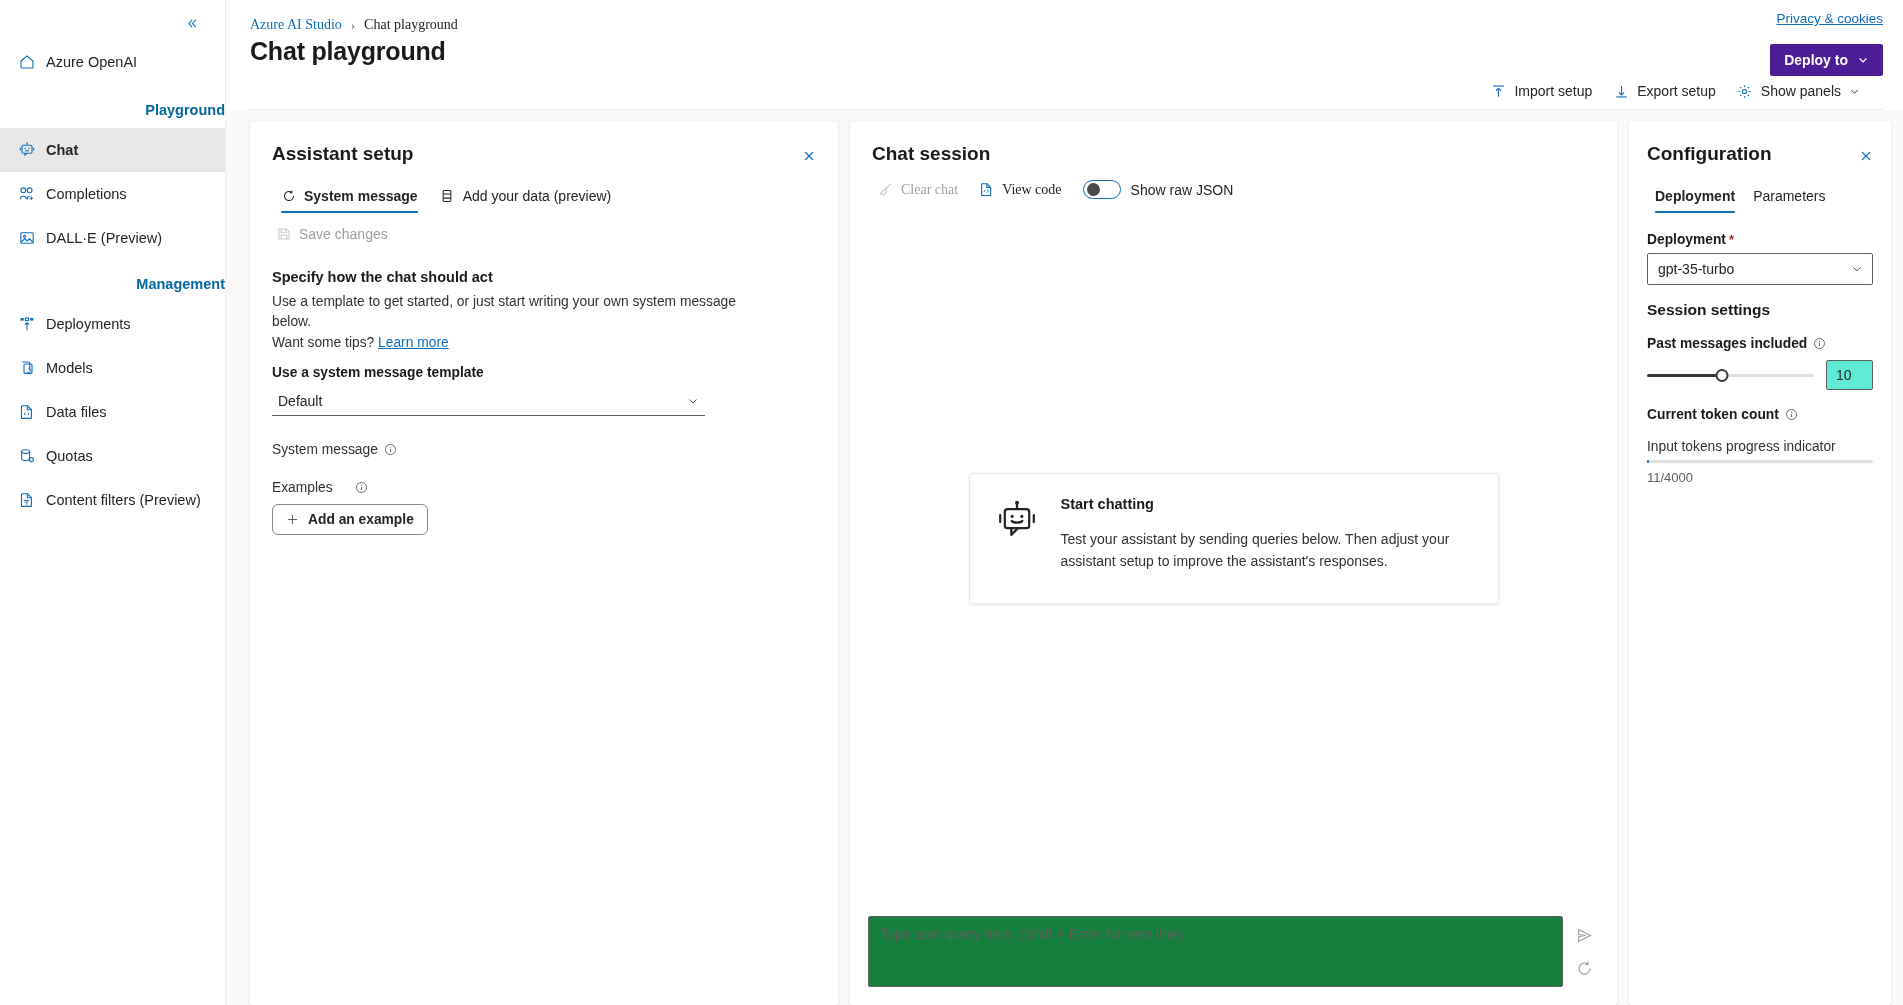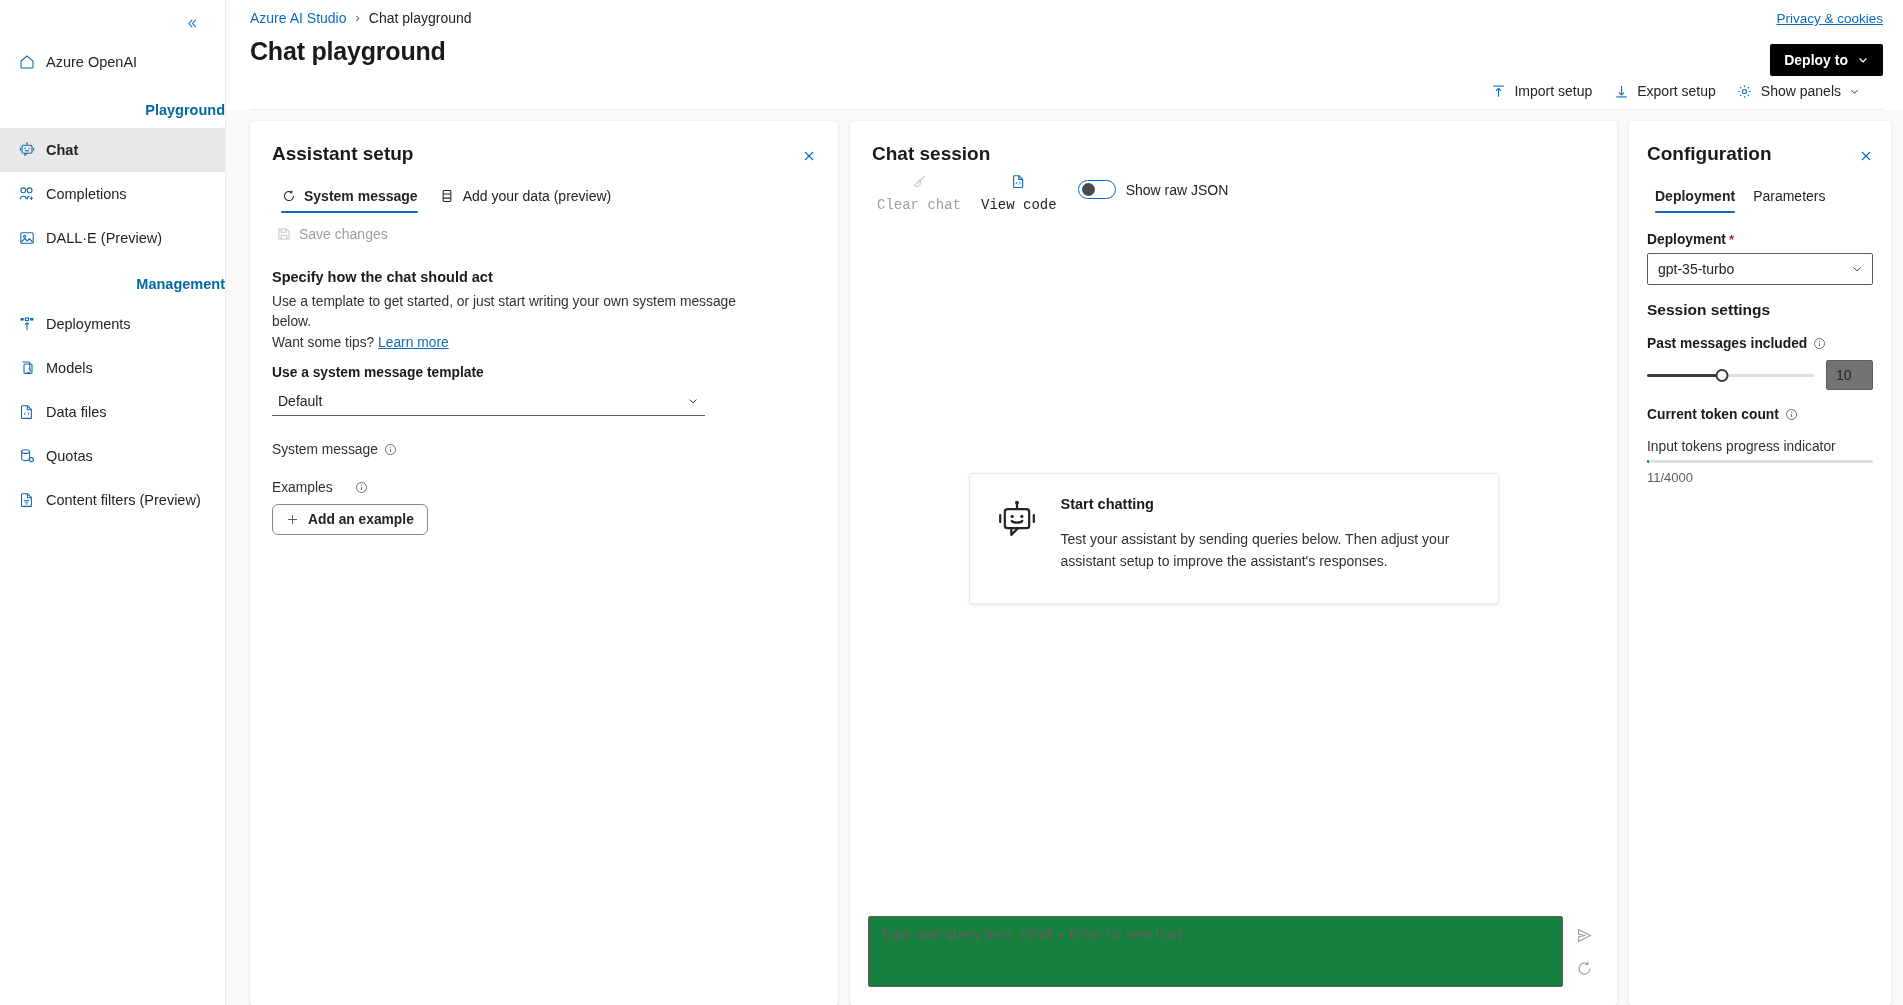--- a/index.html
+++ b/index.html
@@ -32,34 +32,34 @@
   .nav-group {
     font-size: 14.5px; font-weight: 700; color: #0369a1;
     padding: 16px 0 10px 18px;
   }
   .nav-group.first { padding-top: 18px; }
 
   
   .main { flex: 1; height: 1005px; display: flex; flex-direction: column; background: #fff; position: relative; overflow: hidden; }
 
   .topbar { position: relative; padding: 0 20px 0 24px; }
-  .breadcrumb { display: flex; align-items: center; gap: 9px; font-size: 14px; padding-top: 11px; height: 24px; }
+  .breadcrumb { display: flex; align-items: flex-start; gap: 9px; font-size: 14px; padding-top: 17px; height: 24px; font-family: Liberation Serif, serif; }
   .bc-link { color: #0f6cbd; cursor: pointer; }
   .bc-sep { color: #605e5c; font-size: 13px; }
   .bc-cur { color: #242424; }
   .page-title { font-size: 25px; font-weight: 700; color: #1b1a19; letter-spacing: -0.2px; margin-top: 13px; }
 
   .privacy {
     position: absolute; right: 20px; top: 11px;
     font-size: 13.5px; color: #0f6cbd; text-decoration: underline; cursor: pointer;
     white-space: nowrap;
   }
   .deploy-btn {
     position: absolute; right: 20px; top: 44px;
-    height: 32px; background: #000000; color: #fff;
+    height: 32px; background: #4c1d95; color: #fff;
     border: none; border-radius: 2px;
     font-family: inherit; font-size: 14px; font-weight: 600;
     padding: 0 14px; display: flex; align-items: center; gap: 9px; cursor: pointer;
   }
 
   .cmdbar {
     display: flex; align-items: center; justify-content: flex-end;
     gap: 3px; padding: 0 14px 0 24px; height: 36px; margin-top: 7px;
   }
   .cmd {
@@ -143,21 +143,21 @@
     cursor: pointer; font-family: inherit;
   }
 
   .info-ic { width: 13px; height: 13px; color: #605e5c; display: inline-flex; align-items: center; justify-content: center; flex: 0 0 13px; }
 
   
   .chat-toolbar { display: flex; align-items: center; gap: 2px; padding: 9px 22px 0 18px; }
   .chat-cmd {
     display: flex; align-items: center; gap: 8px; height: 31px; padding: 0 9px;
     font-size: 14px; color: #242424; background: none; border: none;
-    font-family: Liberation Mono, monospace; cursor: pointer; border-radius: 2px; white-space: nowrap; flex-direction: column;
+    font-family: Liberation Serif, serif; cursor: pointer; border-radius: 2px; white-space: nowrap;
   }
   .chat-cmd.disabled { color: #a19f9d; cursor: default; }
   .chat-cmd .ic { width: 16px; height: 16px; display: flex; align-items: center; justify-content: center; color: #0f6cbd; }
   .chat-cmd.disabled .ic { color: #c8c6c4; }
 
   .toggle-wrap { display: flex; align-items: center; gap: 10px; margin-left: 10px; }
   .toggle {
     width: 38px; height: 19px; border-radius: 10px; border: 1px solid #0f6cbd;
     background: #fff; position: relative; cursor: pointer; flex: 0 0 38px;
   }
@@ -199,21 +199,21 @@
   .cfg-h2 { font-size: 15.5px; font-weight: 700; color: #1b1a19; margin-top: 16px; }
   .cfg-sub { font-size: 13.8px; font-weight: 700; color: #1b1a19; margin-top: 17px; display: flex; align-items: center; gap: 6px; }
   .slider-row { display: flex; align-items: center; gap: 12px; margin-top: 9px; }
   .slider { flex: 1; height: 18px; position: relative; cursor: pointer; }
   .slider .track { position: absolute; top: 8px; left: 0; right: 0; height: 3px; background: #e1dfdd; border-radius: 2px; }
   .slider .fill { position: absolute; top: 8px; left: 0; width: 45%; height: 3px; background: #3b3a39; border-radius: 2px; }
   .slider .thumb { position: absolute; top: 3px; left: 45%; width: 13px; height: 13px; border-radius: 50%; border: 2px solid #3b3a39; background: #fff; transform: translateX(-50%); }
   .num-box {
     width: 47px; height: 30px; border: 1px solid #605e5c; border-radius: 2px;
     display: flex; align-items: center; padding-left: 9px;
-    font-size: 14px; color: #242424; background: #737373;
+    font-size: 14px; color: #242424; background: #5eead4;
   }
   .progress-label { font-size: 13.8px; color: #323130; margin-top: 17px; }
   .progress-bar { width: 100%; height: 3px; background: #e1dfdd; border-radius: 2px; margin-top: 6px; position: relative; }
   .progress-bar .pf { position: absolute; left: 0; top: 0; height: 3px; width: 0.6%; min-width: 2px; background: #0f6cbd; border-radius: 2px; }
   .progress-val { font-size: 13px; color: #605e5c; margin-top: 7px; }
 
   .cfg-tabs { display: flex; gap: 2px; padding: 0 18px; margin-top: 13px; }
   .cfg-tab {
     padding: 6px 8px 9px 8px; font-size: 14px; color: #242424; cursor: pointer;
     position: relative; background: none; border: none; font-family: inherit; white-space: nowrap;

